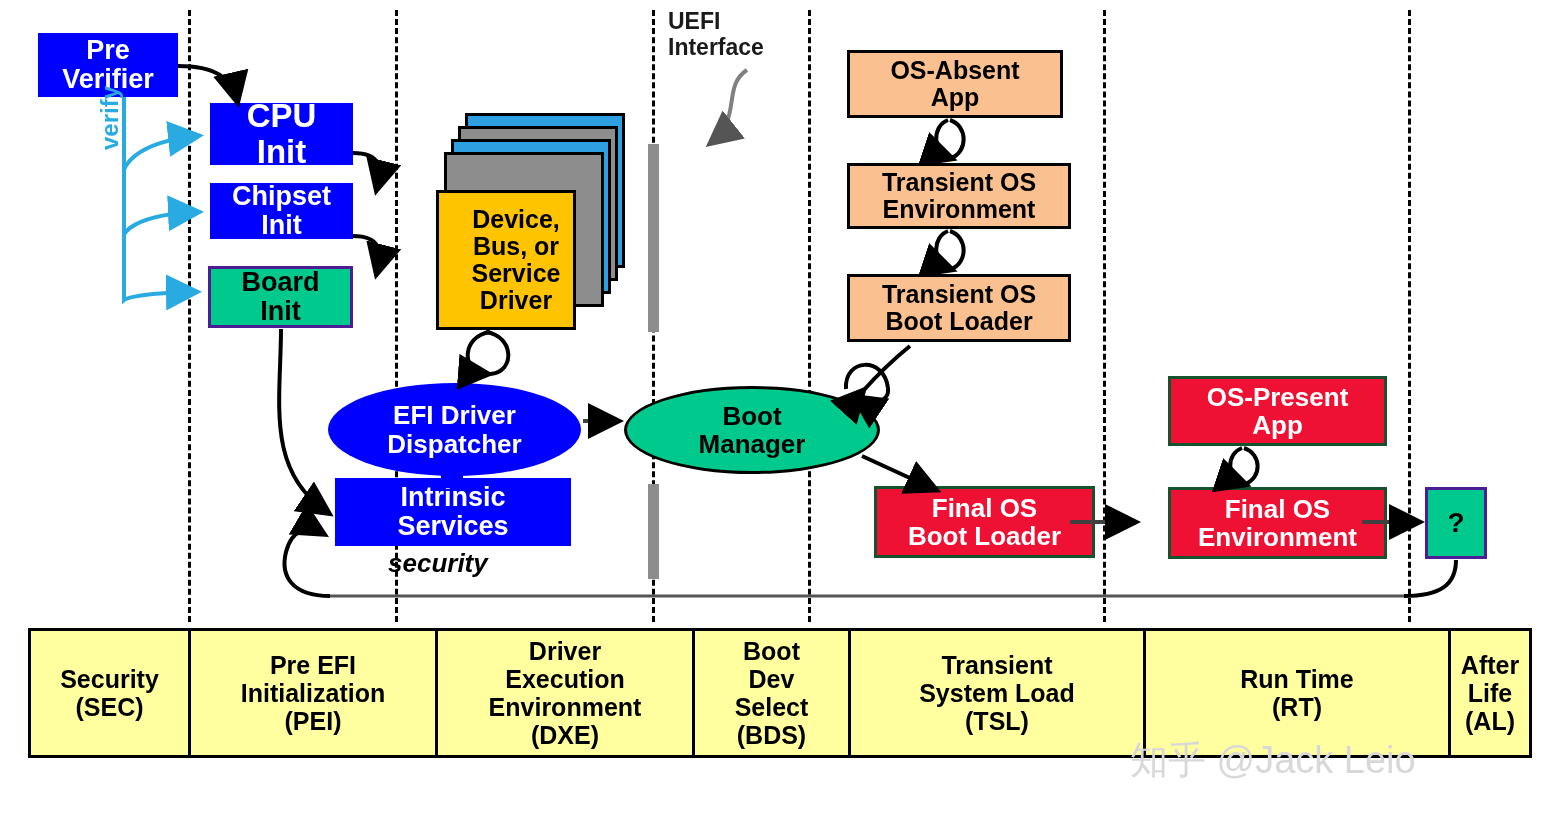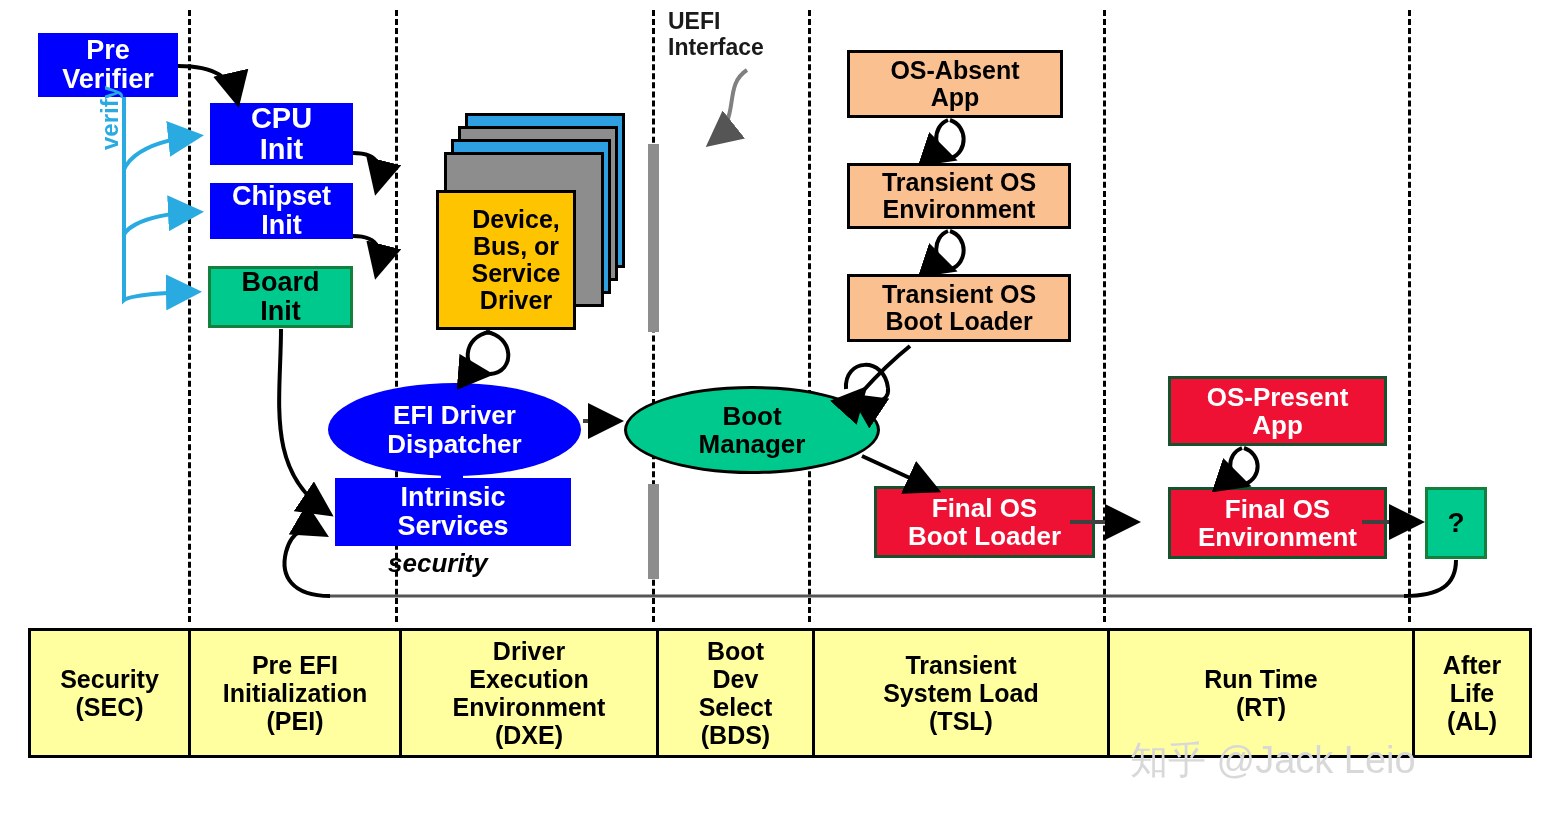--- a/index.html
+++ b/index.html
@@ -14,21 +14,21 @@
     position:absolute;
     display:flex;align-items:center;justify-content:center;
     text-align:center;
     font-weight:bold;
     line-height:1.08;
     box-sizing:border-box;
     white-space:pre-line;
   }
   
   .blue{background:#0000ff;color:#ffffff;}
-  .green{background:#00c98d;color:#000000;border:3px solid #15803d;}
+  .green{background:#00c98d;color:#000000;border:3px solid #4c1d95;}
   .peach{background:#fac090;color:#000000;border:3px solid #000;}
   .red{background:#ef1134;color:#ffffff;border:3px solid #14532d;margin-left:27px;}
   .yellowdrv{background:#ffc400;color:#000000;border:3px solid #000;}
   .graydrv{background:#8d8d8d;border:3px solid #000;}
   .bluedrv{background:#2e9fe0;border:3px solid #000;}
 
   .ellipse{
     position:absolute;
     display:flex;align-items:center;justify-content:center;
     text-align:center;font-weight:bold;line-height:1.08;
@@ -119,21 +119,21 @@
   <div class="vdash" style="left:1408px;top:10px;height:612px;"></div>
 
   <div class="uefibar" style="left:648px;top:144px;width:11px;height:188px;"></div>
   <div class="uefibar" style="left:648px;top:484px;width:11px;height:95px;"></div>
 
   <div class="box blue" style="left:38px;top:33px;width:140px;height:64px;font-size:27px;">Pre
 Verifier</div>
 
   <div class="lbl" id="verify-label">verify</div>
 
-  <div class="box blue" style="left:210px;top:103px;width:143px;height:62px;font-size:29px;">CPU
+  <div class="box blue" style="left:210px;top:103px;width:143px;height:62px;font-size:33px;">CPU
 Init</div>
 
   <div class="box blue" style="left:210px;top:183px;width:143px;height:56px;font-size:27px;">Chipset
 Init</div>
 
   <div class="box green" style="left:208px;top:266px;width:145px;height:62px;font-size:27px;">Board
 Init</div>
 
   <div class="box bluedrv" style="left:465px;top:113px;width:160px;height:155px;"></div>
   <div class="box graydrv" style="left:458px;top:126px;width:160px;height:155px;"></div>
@@ -235,21 +235,21 @@
     <path d="M1404,596 L330,596" fill="none" stroke="#555" stroke-width="3"></path>
 
     <path d="M330,596 C292,596 280,576 286,552 C292,528 310,526 322,533" fill="none" stroke="#000" stroke-width="4" marker-end="url(#ablack)"></path>
 
     <path d="M747,70 C722,86 742,118 712,142" fill="none" stroke="#808080" stroke-width="4" marker-end="url(#agray)"></path>
   </svg>
 
   <div id="phasebar">
     <div class="phasecell" style="width:160px;">Security
 (SEC)</div>
-    <div class="phasecell" style="width:211px;">Pre EFI
+    <div class="phasecell" style="width:247px;">Pre EFI
 Initialization
 (PEI)</div>
     <div class="phasecell" style="width:257px;">Driver
 Execution
 Environment
 (DXE)</div>
     <div class="phasecell" style="width:156px;">Boot
 Dev
 Select
 (BDS)</div>

